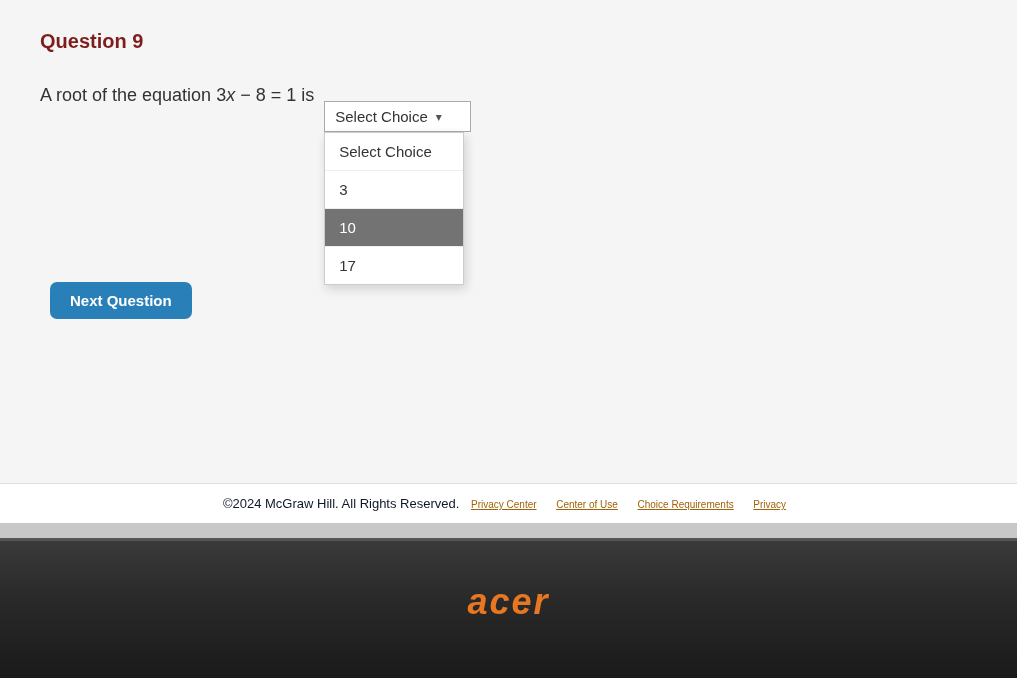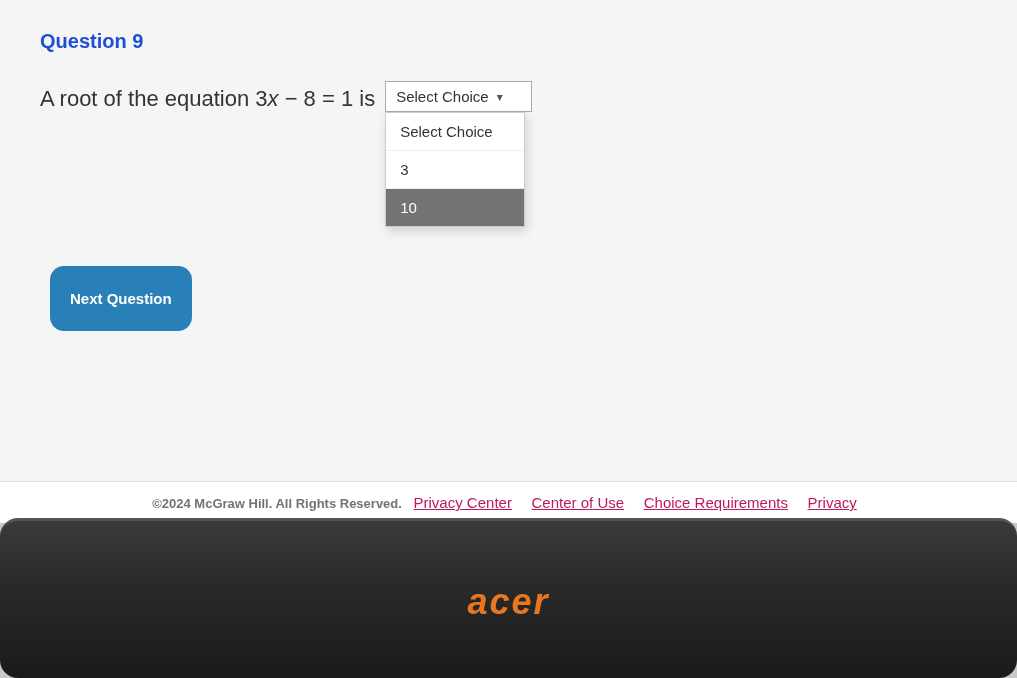--- a/index.html
+++ b/index.html
@@ -15,24 +15,23 @@
       font-family: Arial, sans-serif;
       overflow: hidden;
       position: relative;
     }
 
     .monitor-bezel {
       position: absolute;
       bottom: 0;
       left: 0;
       right: 0;
-      height: 160px;
+      height: 140px;
       background: linear-gradient(180deg, #3a3a3a 0%, #2a2a2a 40%, #1a1a1a 100%);
       border-top: 3px solid #555;
-      border-radius: 18px;
     }
 
     .acer-logo {
       position: absolute;
       bottom: 55px;
       left: 50%;
       transform: translateX(-50%);
       font-size: 36px;
       font-style: italic;
       font-weight: bold;
@@ -54,43 +53,44 @@
     .content-area {
       background: #f5f5f5;
       padding: 30px 40px;
       min-height: 100%;
       position: relative;
     }
 
     .question-title {
       font-size: 20px;
       font-weight: bold;
-      color: #1d4ed8;
+      color: #7f1d1d;
       margin-bottom: 28px;
     }
 
     .question-body {
       display: flex;
       align-items: flex-start;
       gap: 10px;
       font-size: 16px;
       color: #333;
       margin-bottom: 30px;
       position: relative;
     }
 
     .question-text {
-      font-size: 22px;
+      font-size: 18px;
       color: #333;
       line-height: 1.6;
     }
 
     .dropdown-container {
       position: relative;
       display: inline-block;
+      margin-top: 20px;
     }
 
     .select-btn {
       background: white;
       border: 1px solid #aaa;
       padding: 6px 28px 6px 10px;
       font-size: 15px;
       cursor: pointer;
       color: #333;
       position: relative;
@@ -133,52 +133,51 @@
 
     .dropdown-item.selected {
       background: #737373;
       color: white;
     }
 
     .next-question-btn {
       background: #2980b9;
       color: white;
       border: none;
-      padding: 24px 20px;
+      padding: 10px 20px;
       font-size: 15px;
       font-weight: bold;
       cursor: pointer;
-      border-radius: 14px;
+      border-radius: 7px;
       margin-top: 120px;
       margin-left: 10px;
     }
 
     .footer {
       background: white;
       border-top: 1px solid #ddd;
       padding: 12px 20px;
       text-align: center;
       font-size: 13px;
       color: #555;
       position: absolute;
       bottom: 0;
       left: 0;
       right: 0;
     }
 
     .footer a {
-      color: #be185d;
+      color: #a16207;
       text-decoration: underline;
       margin: 0 8px;
-      font-size: 15px;
+      font-size: 10px;
     }
 
     .footer span {
-      color: #737373;
-      font-weight: bold;
+      color: #0f172a;
     }
 
     .math-text {
       font-style: italic;
     }
   </style>
 </head>
 <body>
 
 <div class="screen">
@@ -190,20 +189,21 @@
         A root of the equation 3<span class="math-text">x</span> − 8 = 1 is
       </span>
       <div class="dropdown-container">
         <div class="select-btn">
           <span>Select Choice</span>
         </div>
         <div class="dropdown-menu">
           <div class="dropdown-item">Select Choice</div>
           <div class="dropdown-item">3</div>
           <div class="dropdown-item selected">10</div>
+          <div class="dropdown-item">17</div>
         </div>
       </div>
     </div>
 
     <button class="next-question-btn">Next Question</button>
   </div>
 
   <div class="footer">
     <span>©2024 McGraw Hill. All Rights Reserved.</span>
     <a href="#">Privacy Center</a>

